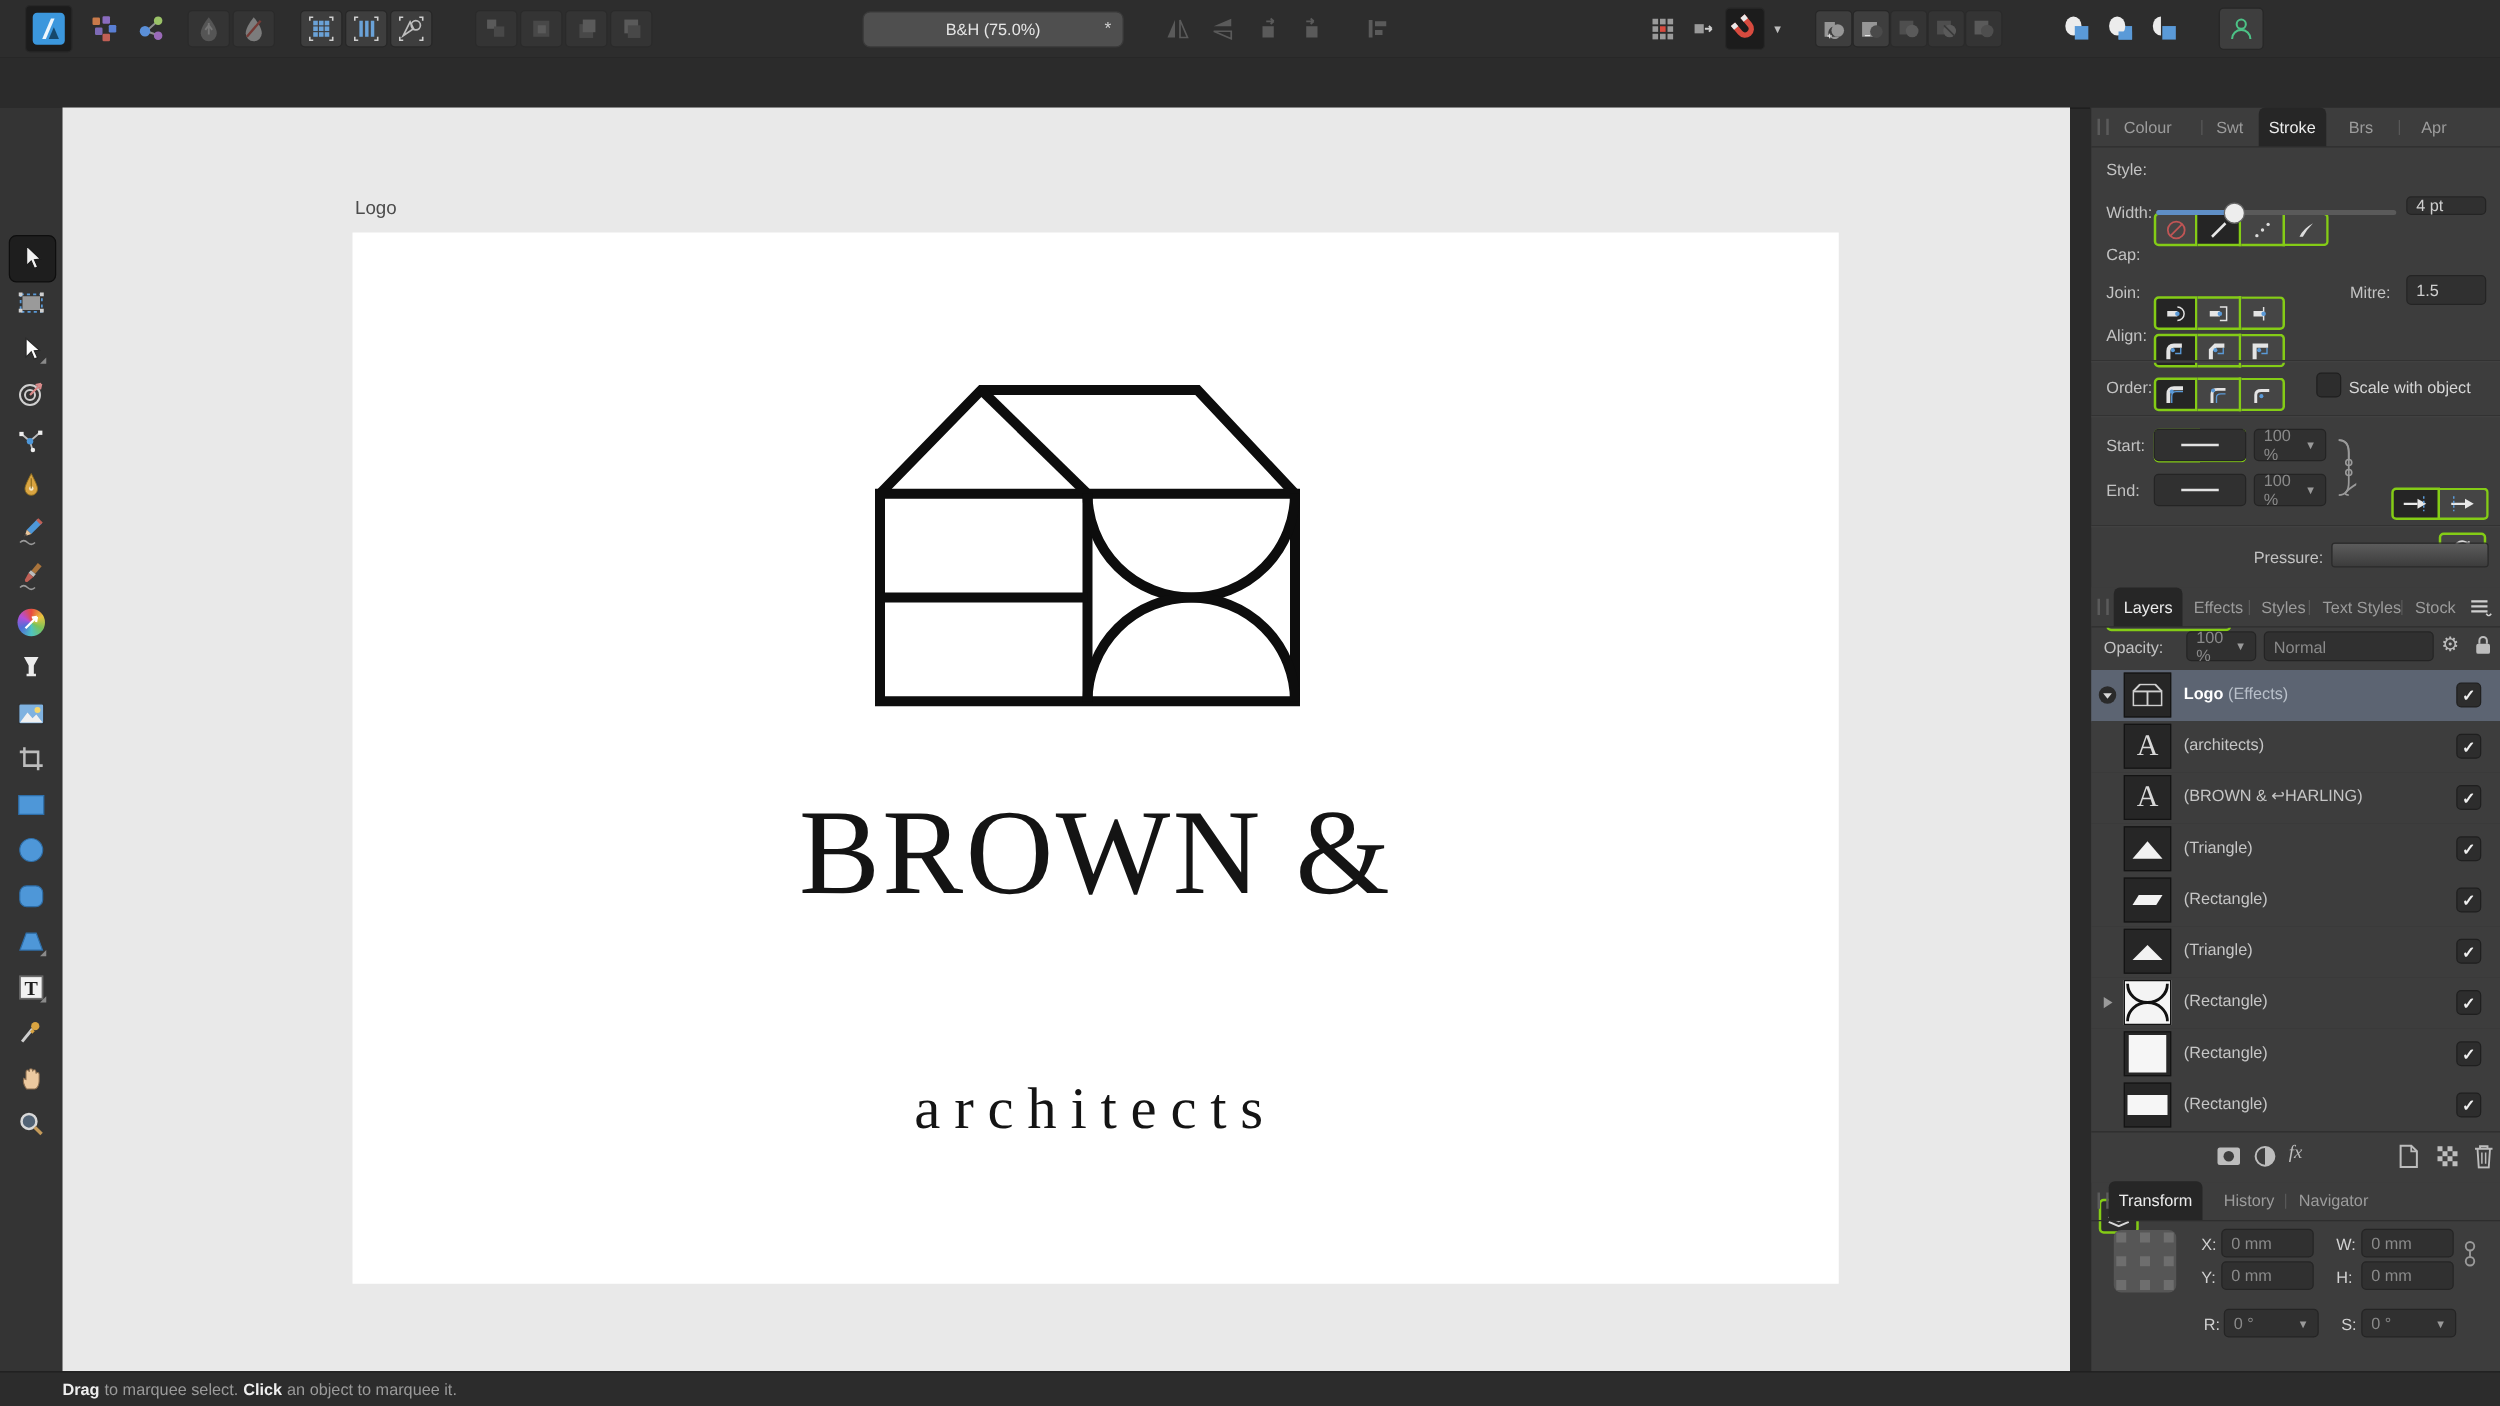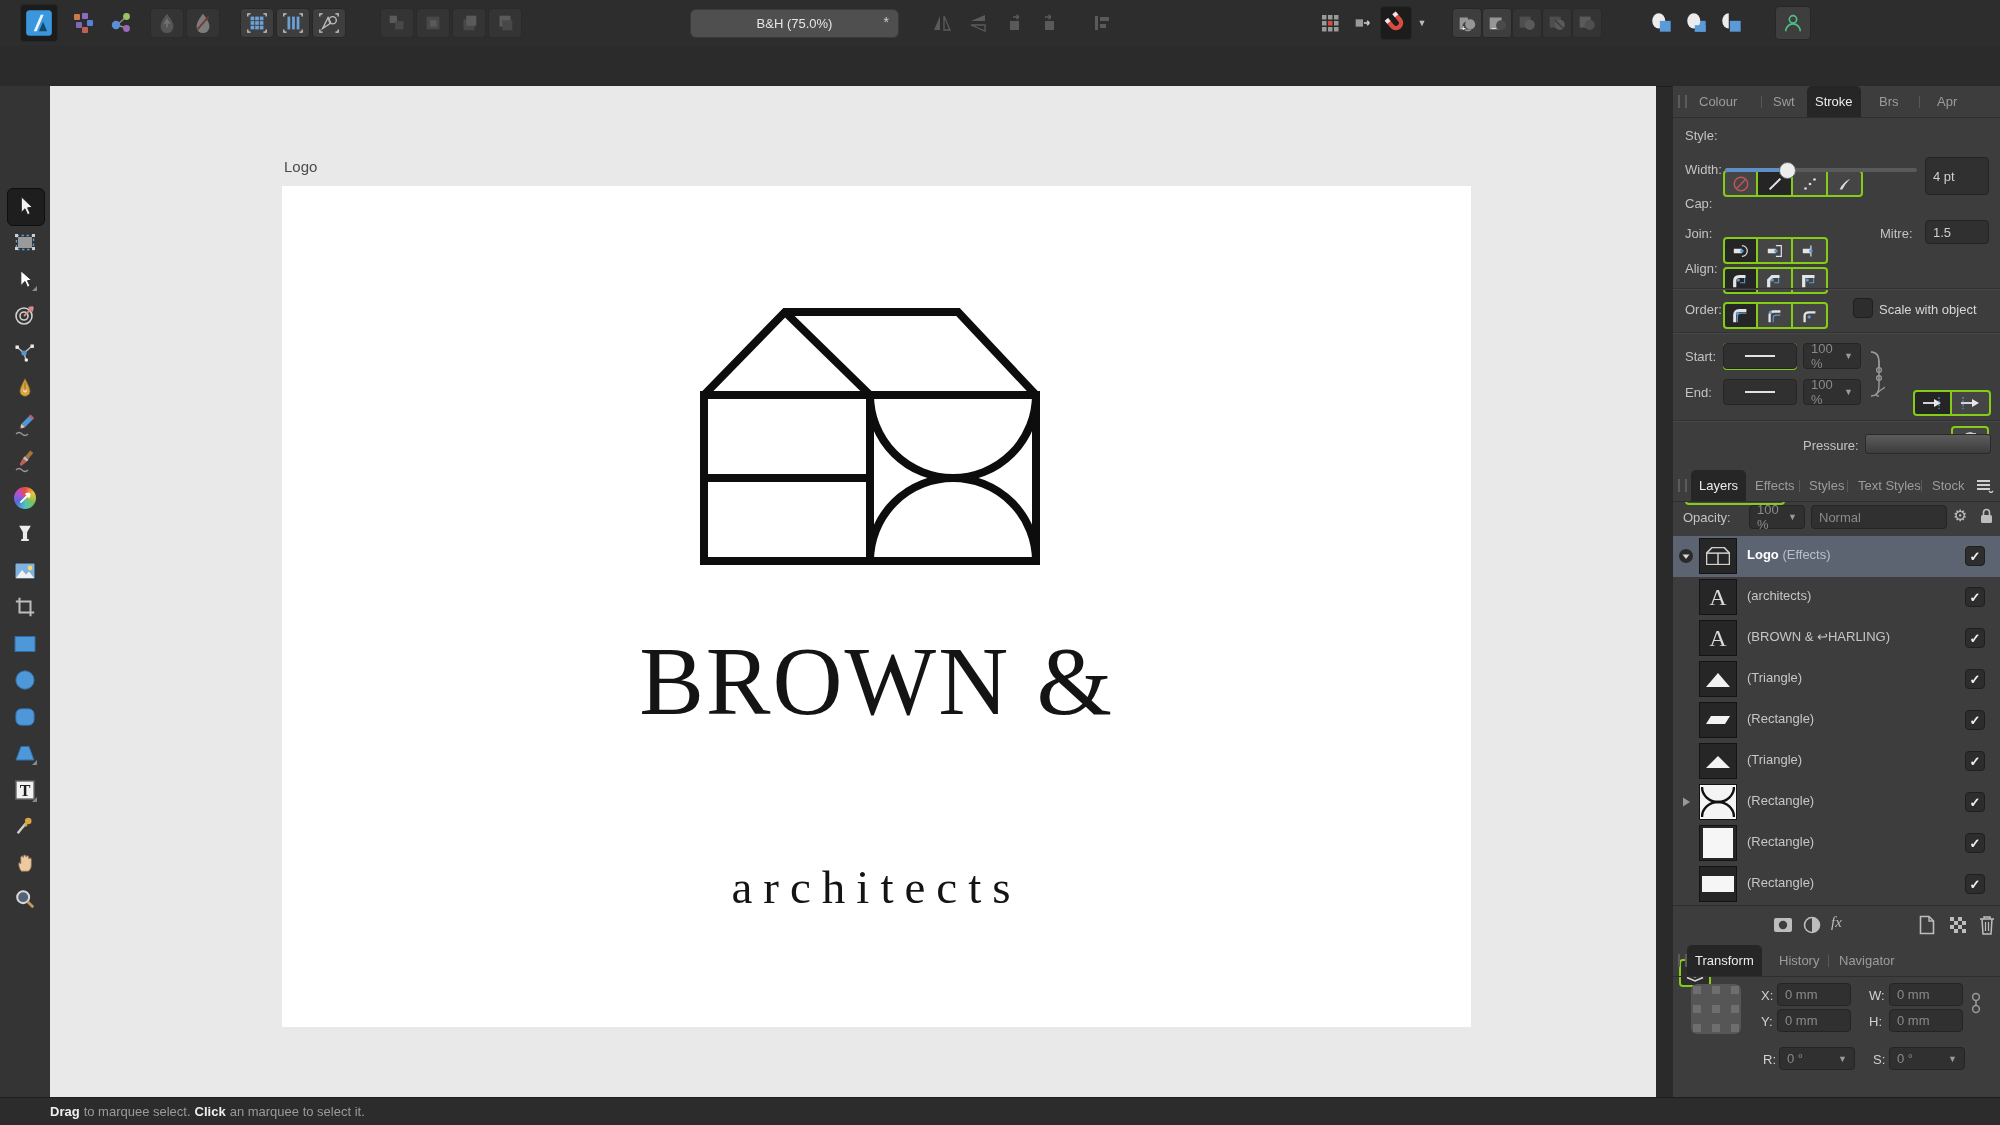--- a/index.html
+++ b/index.html
@@ -518,21 +518,21 @@
         <svg width="18" height="18" viewBox="0 0 20 20">
           <path d="M4,16 Q7,9 16,4 Q10,10 7,16 Z" fill="#dcdcdc"></path>
         </svg>
       </div>
     </div>
 
     <div class="plabel" style="left:12px;top:76px;">Width:</div>
     <div class="slider-track" style="left:52px;top:82px;width:192px;"></div>
     <div class="slider-fill" style="left:52px;top:82px;width:60px;"></div>
     <div class="slider-knob" style="left:106px;top:76px;"></div>
-    <div class="field" style="left:252px;top:71px;width:64px;height:38px;">
+    <div class="field" style="left:252px;top:71px;width:64px;height:15px;">
       <span>4 pt</span>
     </div>
 
     <div class="plabel" style="left:12px;top:110px;">Cap:</div>
     <div class="bgrp" style="left:50px;top:104px;">
       <div class="sbtn sel">
         <svg width="20" height="18" viewBox="0 0 22 20">
           <path d="M3,10 H12" stroke="#e4e4e4" stroke-width="5"></path>
           <path d="M12,4 a6,6 0 0 1 0,12" stroke="#e4e4e4" stroke-width="1.3" fill="none"></path>
           <circle cx="12" cy="10" r="2" fill="#5a9ad8"></circle>
@@ -954,16 +954,16 @@
     <div class="field dim" style="left:216px;top:961px;width:76px;height:23px;">
       <span>0 °</span>
         <span class="caret">▼</span>
     </div>
   </div>
 
   <div class="abs" id="statusbar">
     <b>Drag</b>
     <span>to marquee select.</span>
     <b>Click</b>
-    <span>an marquee to select it.</span>
+    <span>an object to marquee it.</span>
   </div>
 
 </div>
 
 </body></html>

